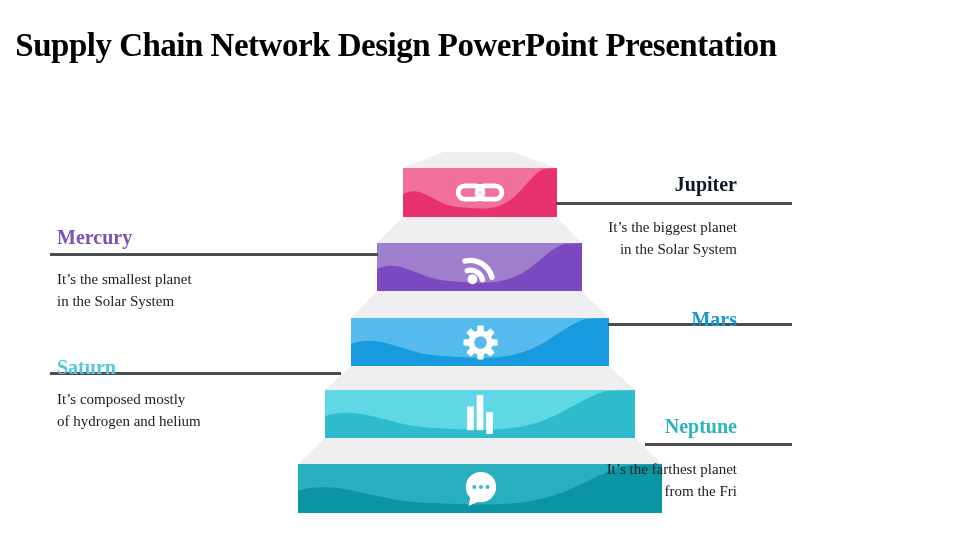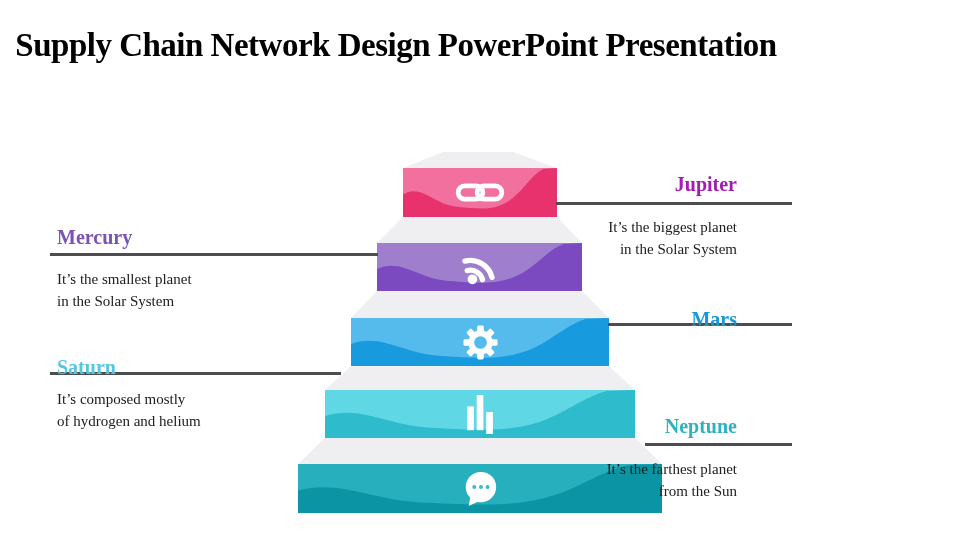--- a/index.html
+++ b/index.html
@@ -161,23 +161,23 @@
   <div class="connector conn-neptune"></div>
 
   <div class="planet-name left-col name-mercury" style="color: rgb(123, 82, 181);">Mercury</div>
   <div class="planet-desc left-col desc-mercury">It’s the smallest planet
 in the Solar System</div>
 
   <div class="planet-name left-col name-saturn" style="color: rgb(85, 198, 224);">Saturn</div>
   <div class="planet-desc left-col desc-saturn">It’s composed mostly
 of hydrogen and helium</div>
 
-  <div class="planet-name right-col name-jupiter" style="color: #a21caf;">Jupiter</div>
+  <div class="planet-name right-col name-jupiter" style="color: #0f172a;">Jupiter</div>
   <div class="planet-desc right-col desc-jupiter">It’s the biggest planet
 in the Solar System</div>
 
   <div class="planet-name right-col name-mars" style="color: rgb(24, 152, 214);">Mars</div>
 
   <div class="planet-name right-col name-neptune" style="color: rgb(43, 179, 192); text-align: right;">Neptune</div>
   <div class="planet-desc right-col desc-neptune">It’s the farthest planet
-from the Sun</div>
+from the Fri</div>
 
 </div>
 
 </body></html>

